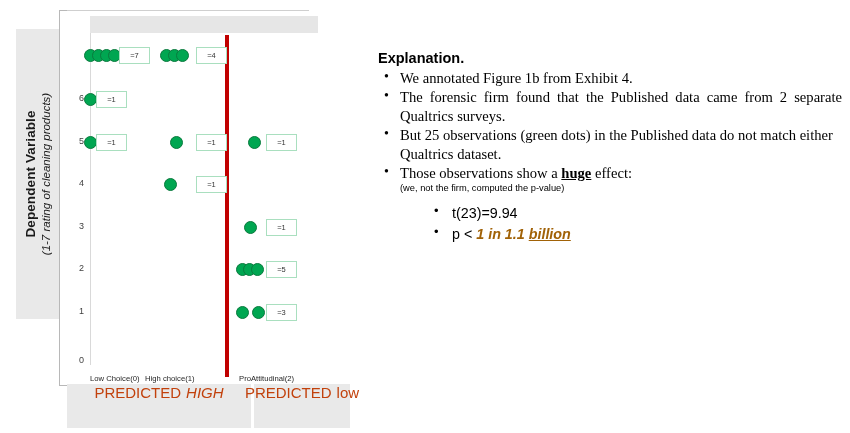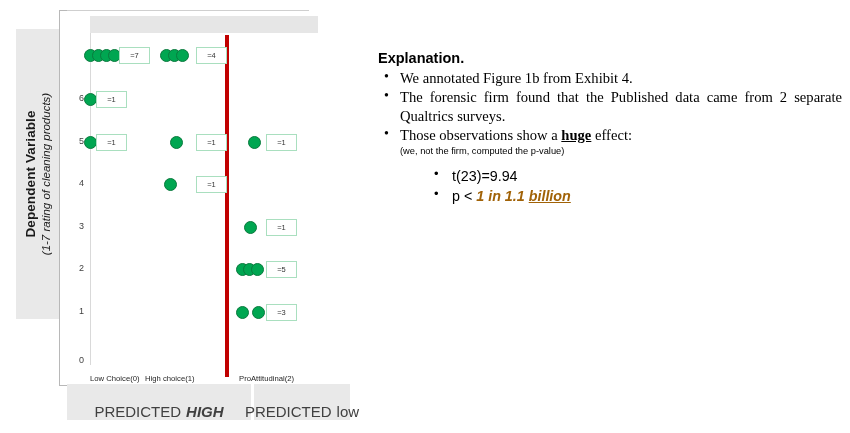--- a/index.html
+++ b/index.html
@@ -79,26 +79,26 @@
   
   .countbox{
     position:absolute;height:17px;min-width:30px;
     border:1px solid #a9dfbf;background:#ffffff;
     display:flex;align-items:center;justify-content:center;
     font-size:7.5px;color:#333333;box-sizing:border-box;
   }
 
   
   .predicted{
-    position:absolute;top:384px;height:36px;
+    position:absolute;top:384px;height:44px;
     background:#e9e9e9;
-    display:flex;align-items:flex-end;justify-content:center;
-    font-size:15px;color:#404040;white-space:nowrap;
-  }
-  .predicted .em{font-weight:bold;font-style:italic;margin-left:5px;margin-top:31px;}
+    display:flex;align-items:flex-start;justify-content:center;
+    font-size:15px;color:#c2410c;white-space:nowrap;
+  }
+  .predicted .em{font-weight:normal;font-style:italic;margin-left:5px;}
   .predicted .em-light{margin-left:5px;}
   #predicted-high{left:67px;width:184px;}
   #predicted-low{left:254px;width:96px;}
 
   
   #explanation{
     position:absolute;left:378px;top:50px;width:464px;
   }
   #explanation h2{
     margin:0 0 3px 0;font-size:14.5px;font-weight:bold;color:#000;
@@ -208,20 +208,23 @@
 <div id="explanation">
   <h2>Explanation.</h2>
   <ul class="bullets">
     <li>
       <span class="txt">We annotated Figure 1b from Exhibit 4.</span>
     </li>
     <li class="justify">
       <span class="txt">The forensic firm found that the Published data came from 2 separate Qualtrics surveys.</span>
     </li>
     <li>
+      <span class="txt">But 25 observations (green dots) in the Published data do not match either Qualtrics dataset.</span>
+    </li>
+    <li>
       <span>Those observations show a </span><span class="huge">huge</span><span> effect:</span>
     </li>
   </ul>
   <div class="paren-note">(we, not the firm, computed the p-value)</div>
   <ul class="subbullets">
     <li>
       <span>t(23)=9.94</span>
     </li>
     <li>
       <span>p &lt; </span><span class="redstat"><span>1 in 1.1 </span><u>billion</u></span>

